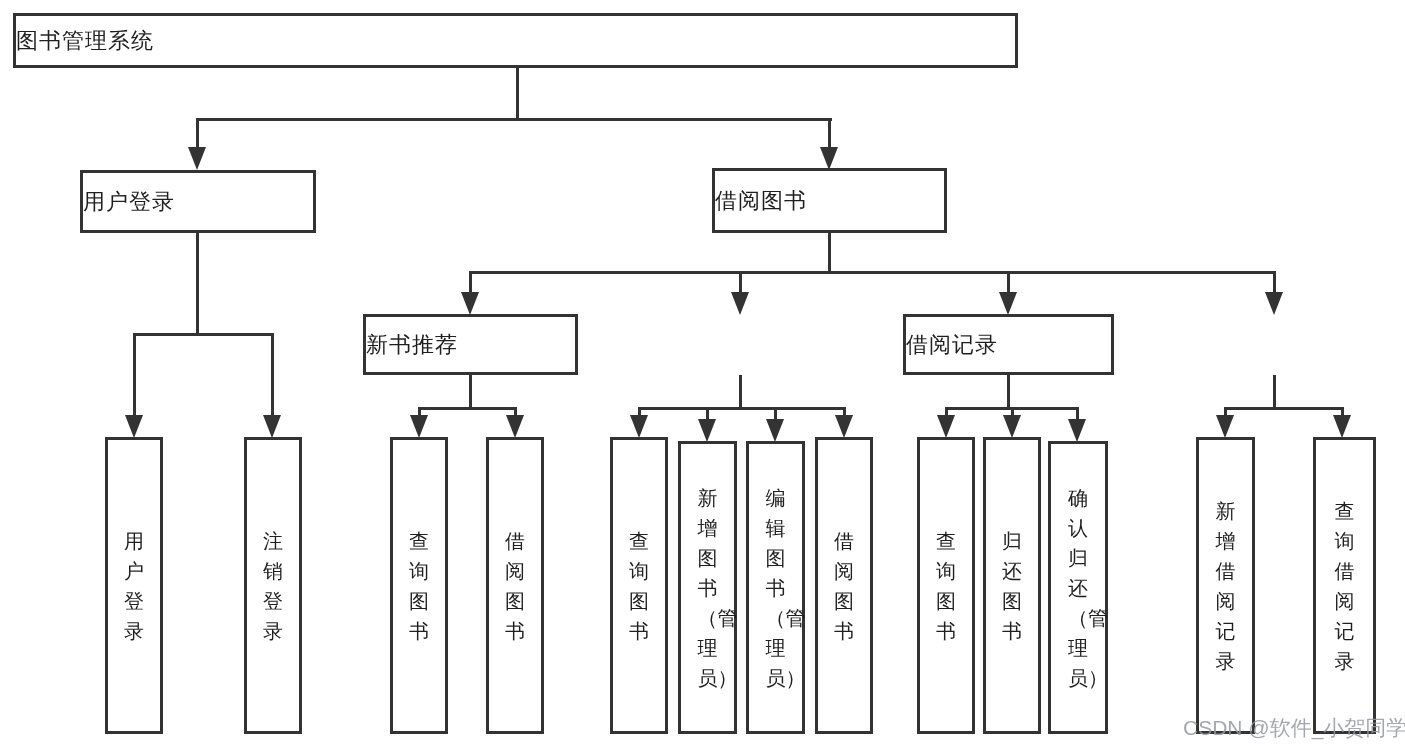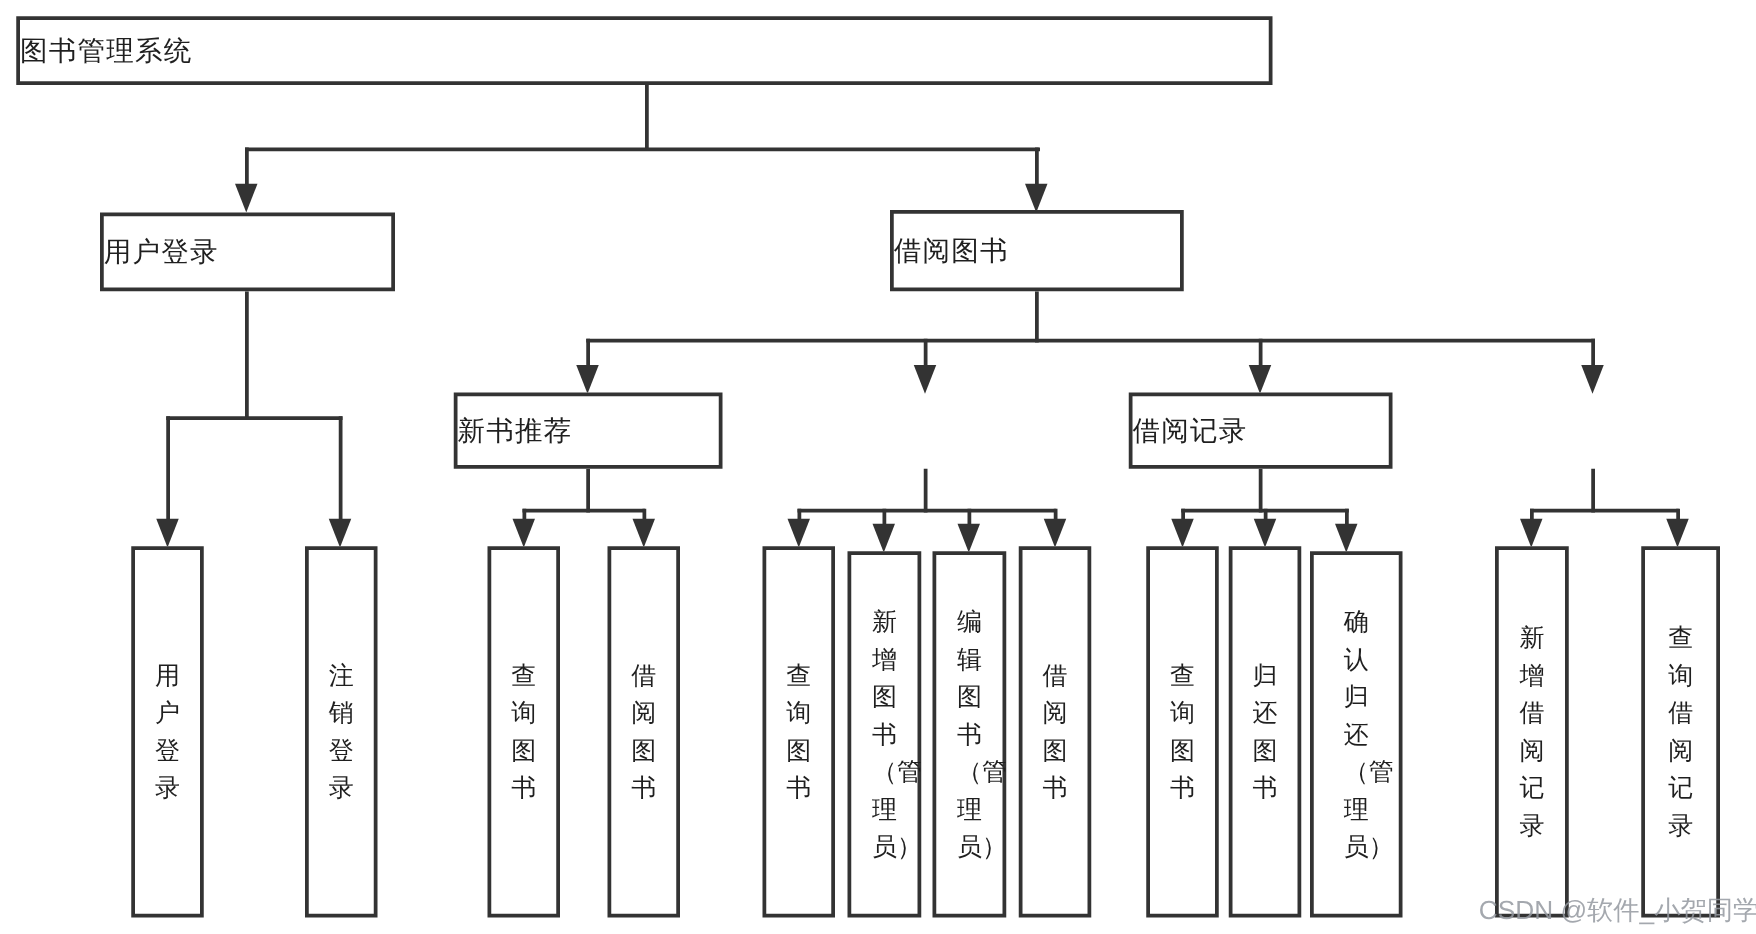--- a/index.html
+++ b/index.html
@@ -177,21 +177,21 @@
   <div class="leaf" style="left:815px;top:437px;width:58px;height:297px">
     <span class="vtext">借阅图书</span>
   </div>
 
   <div class="leaf" style="left:917px;top:437px;width:58px;height:297px">
     <span class="vtext">查询图书</span>
   </div>
   <div class="leaf" style="left:983px;top:437px;width:58px;height:297px">
     <span class="vtext">归还图书</span>
   </div>
-  <div class="leaf" style="left:1048px;top:441px;width:74px;height:293px">
+  <div class="leaf" style="left:1048px;top:441px;width:60px;height:293px">
     <span class="vtext">确认归还（管理员）</span>
   </div>
 
   <div class="leaf" style="left:1196px;top:437px;width:59px;height:297px">
     <span class="vtext">新增借阅记录</span>
   </div>
   <div class="leaf" style="left:1313px;top:437px;width:63px;height:297px">
     <span class="vtext">查询借阅记录</span>
   </div>
 

